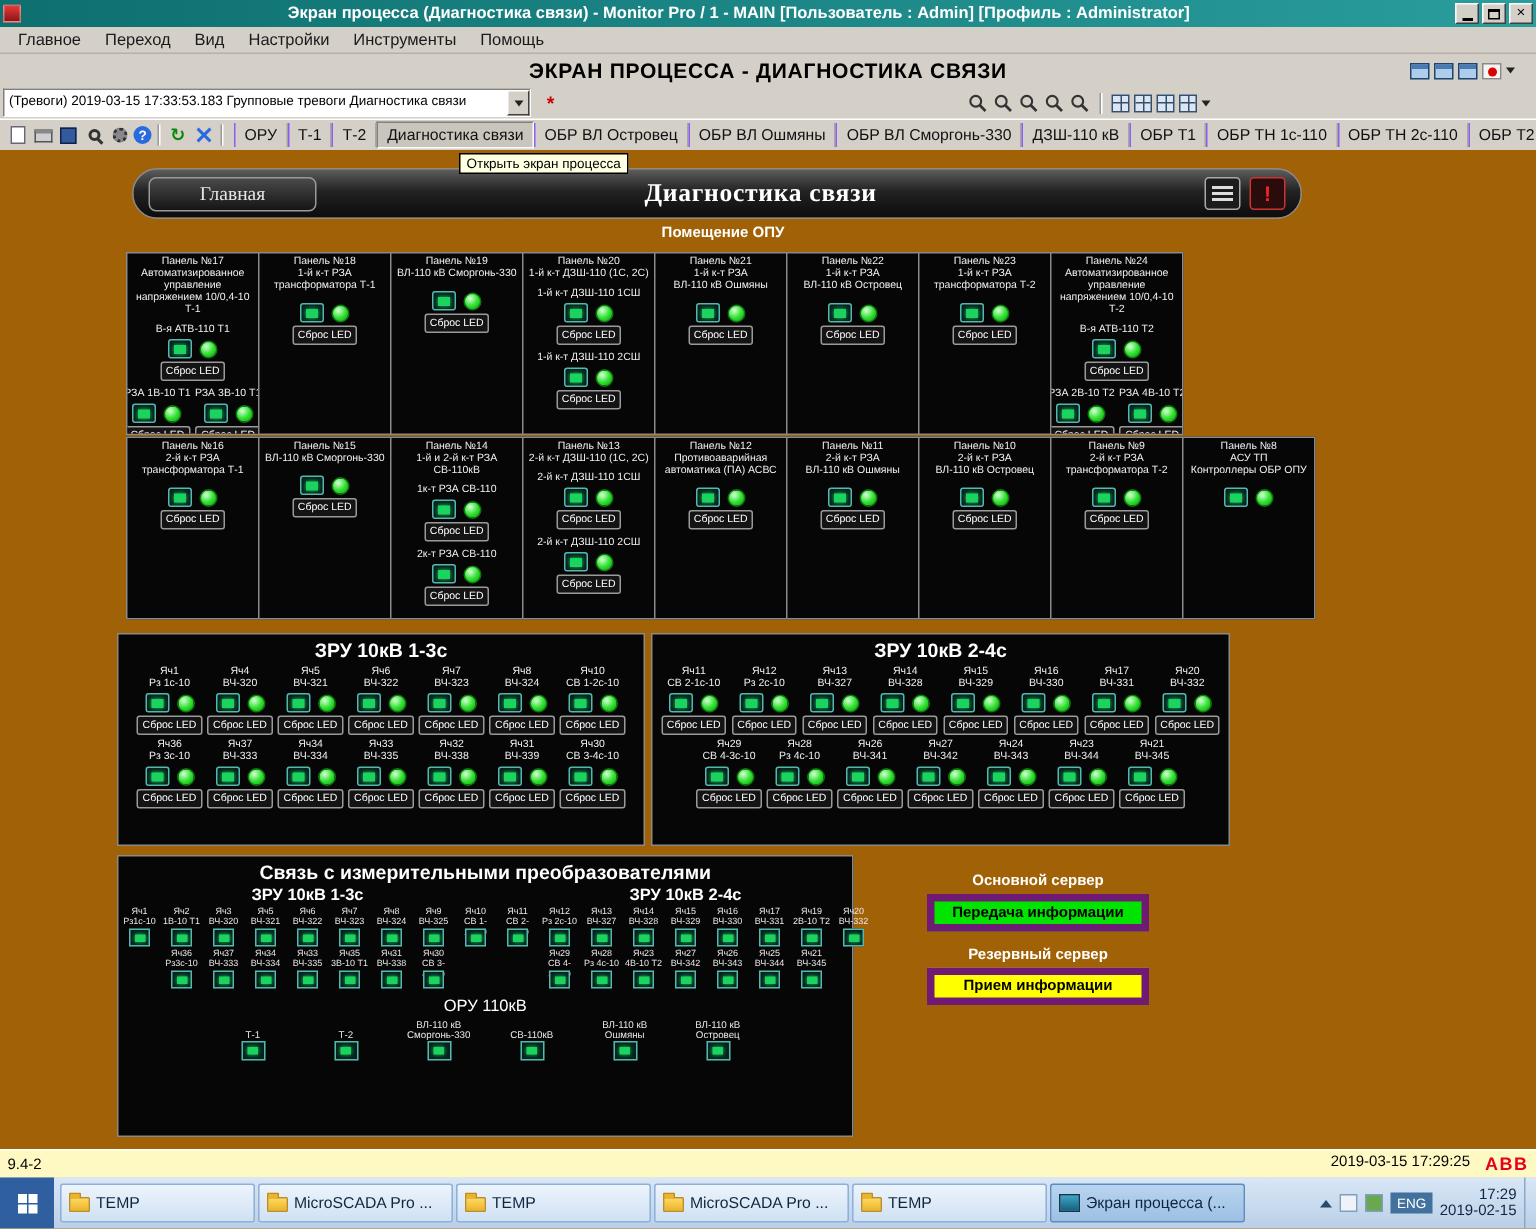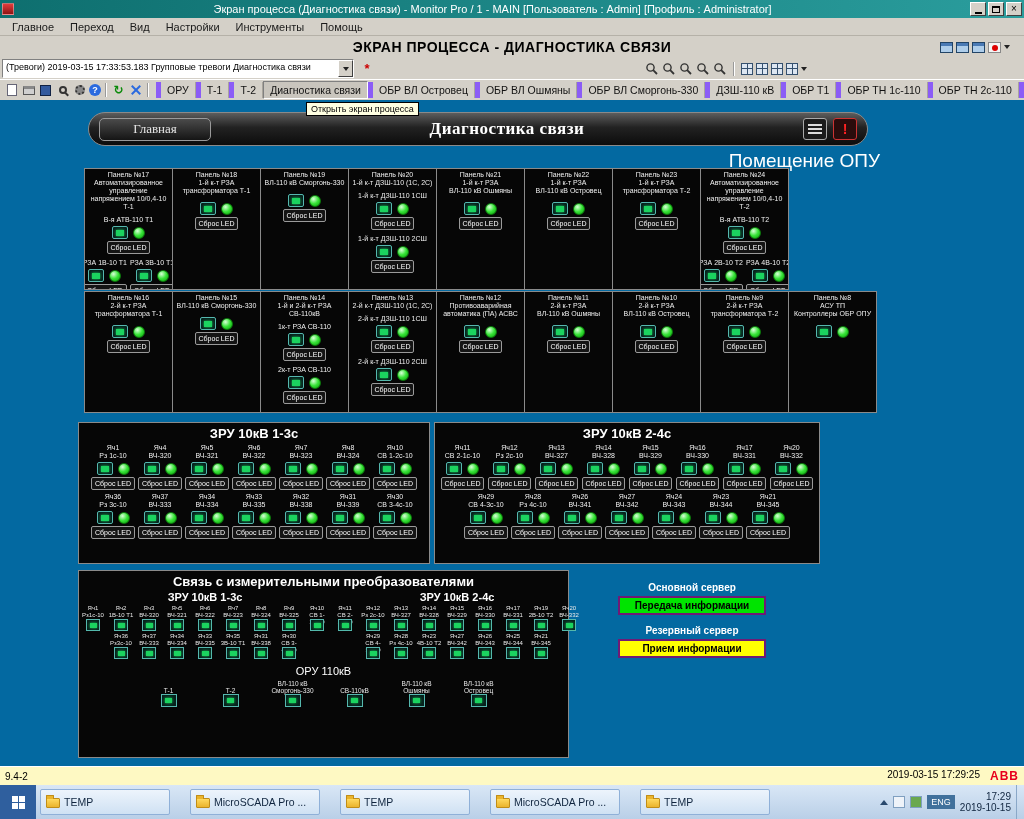--- a/index.html
+++ b/index.html
@@ -3,21 +3,21 @@
 <meta charset="utf-8">
 <style>
 *{margin:0;padding:0;box-sizing:border-box}
 html,body{width:1024px;height:819px;overflow:hidden}
 body{font-family:"Liberation Sans",sans-serif;background:#d4d0c8}
 .screen{position:relative;width:1024px;height:819px}
 .band{position:absolute;left:0;right:0}
 
 .titlebar{top:0;height:18px;background:linear-gradient(90deg,#0e6f6f,#2a9d9d);display:flex;align-items:center;padding:0 2px}
 .appicon{width:12px;height:12px;background:linear-gradient(#e23b3b,#8d1515);border:1px solid rgba(255,255,255,.4);margin-right:3px;flex:none}
-.wtitle{flex:1;text-align:center;color:#fff;font-size:11px;font-weight:normal;white-space:nowrap;overflow:hidden}
+.wtitle{flex:1;text-align:center;color:#fff;font-size:11px;font-weight:bold;white-space:nowrap;overflow:hidden}
 .wbtns{display:flex;flex:none}
 .wbtn{width:16px;height:14px;margin-left:2px;background:#d4d0c8;border:1px solid;border-color:#fff #404040 #404040 #fff;display:flex;align-items:center;justify-content:center;font-size:10px;line-height:1;color:#000;cursor:default}
 .mingl{width:7px;height:2px;background:#000;margin-top:7px}
 .maxgl{width:8px;height:7px;border:1px solid #000;border-top:2px solid #000}
 
 .menubar{top:18px;height:18px;display:flex;align-items:center;padding-left:4px;border-bottom:1px solid #b5b1a8;font-size:11px;color:#1a1a1a}
 .menu-item{padding:0 8px}
 
 .headerbar{top:36px;height:22px;display:flex;align-items:center}
 .htitle{flex:1;text-align:center;font-size:14px;font-weight:bold;color:#000;letter-spacing:.5px}
@@ -46,33 +46,33 @@
 .ic-save{width:11px;height:11px;background:#335a9e;border:1px solid #112244}
 .ic-find{width:8px;height:8px;border:2px solid #333;border-radius:50%;position:relative}
 .ic-find::after{content:"";position:absolute;width:5px;height:2px;background:#333;transform:rotate(45deg);right:-4px;bottom:-3px}
 .ic-gear{width:10px;height:10px;border-radius:50%;background:#888;border:2px dotted #333}
 .ic-help{width:12px;height:12px;border-radius:50%;background:#2a6adf;color:#fff;font-size:9px;font-weight:bold;display:flex;align-items:center;justify-content:center}
 .ic-refresh{color:#0a8a0a;font-size:12px;font-weight:bold;font-family:"DejaVu Sans",sans-serif}
 .ic-tools{position:relative;width:12px;height:12px}
 .ic-tools::before,.ic-tools::after{content:"";position:absolute;left:5px;top:0;width:2px;height:12px;background:#2a6adf}
 .ic-tools::before{transform:rotate(45deg)}.ic-tools::after{transform:rotate(-45deg)}
 .tabs{display:flex;align-items:center;font-size:10.5px;color:#111;margin-left:4px}
-.tab{padding:2px 6px;border-left:5px solid #8b5cf6;border-right:1px solid #a9a59c;white-space:nowrap}
+.tab{padding:2px 6px;border-left:1px solid #8b5cf6;border-right:1px solid #a9a59c;white-space:nowrap}
 .tab.active{background:#c9c5bd;border:1px solid;border-color:#808080 #fff #fff #808080}
 
-.canvas{top:100px;height:666px;background:#0369a1;overflow:hidden}
+.canvas{top:100px;height:666px;background:#a16207;overflow:hidden}
 .tooltip{position:absolute;left:306px;top:2px;background:#ffffe1;border:1px solid #000;color:#000;font-size:9px;padding:1px 4px;z-index:9}
 .navbar{position:absolute;left:88px;top:12px;width:780px;height:34px;border:1px solid #8a8a8a;border-radius:17px;background:linear-gradient(#5d5d5d,#222 45%,#0c0c0c);display:flex;align-items:center;padding:0 10px}
 .homebtn{width:112px;height:23px;background:linear-gradient(#4a4a4a,#151515);border:1px solid #9a9a9a;border-radius:5px;color:#e5e5e5;font-size:13px;font-family:"Liberation Serif",serif}
 .navtitle{flex:1;text-align:center;color:#fff;font-size:17px;font-weight:bold;font-family:"Liberation Serif",serif;letter-spacing:.5px}
 .navicons{display:flex;gap:6px;align-items:center}
 .listbtn{width:24px;height:22px;border:1px solid #aaa;border-radius:3px;background:#1c1c1c;display:flex;flex-direction:column;justify-content:center;gap:2px;padding:0 4px}
 .listbtn i{display:block;height:2px;background:#ddd}
 .alertbtn{width:24px;height:22px;border:1px solid #c33;border-radius:3px;background:#2a0c0c;color:#f22;font-weight:bold;font-size:14px;line-height:1}
-.opuhead{position:absolute;left:84px;top:50px;width:796px;text-align:right;color:#fff;font-weight:normal;font-size:19px}
+.opuhead{position:absolute;left:84px;top:50px;width:796px;text-align:center;color:#fff;font-weight:bold;font-size:10px}
 .oprow{position:absolute;left:84px;display:flex}
 .panel{width:89px;height:122px;border:1px solid #8a8a8a;margin-right:-1px;background:#060606;display:flex;flex-direction:column;align-items:center;padding:2px 1px;overflow:hidden;flex:none}
 .ptitle{font-size:7px;line-height:8px;color:#f0f0f0;text-align:center}
 .unitrow{display:flex;gap:3px;justify-content:center;margin-top:5px}
 .unit{display:flex;flex-direction:column;align-items:center}
 .ulabel{font-size:7px;line-height:8px;color:#f0f0f0;text-align:center;white-space:nowrap}
 .ledrow{display:flex;align-items:center;gap:5px;margin:2px 0}
 .ledbox{width:16px;height:13px;border:1px solid #55b8ae;border-radius:2px;background:#07211d;display:inline-flex;align-items:center;justify-content:center}
 .ledbox i,.mbox i{display:block;width:8px;height:6px;background:#1bd35f;box-shadow:0 0 3px #1bd35f}
 .lamp{width:12px;height:12px;border-radius:50%;border:1px solid #0c7a0c;background:radial-gradient(circle at 35% 30%,#d8ffd8,#36e336 50%,#0b9b0b)}
@@ -91,33 +91,33 @@
 .mitem{width:28px;display:flex;flex-direction:column;align-items:center}
 .mlabel{font-size:6px;line-height:7px;color:#e8e8e8;text-align:center;height:14px}
 .mbox{width:14px;height:12px;border:1px solid #55b8ae;background:#07211d;display:flex;align-items:center;justify-content:center}
 .mbox i{width:7px;height:5px}
 .oruhead{margin-top:6px;text-align:center;color:#fff;font-weight:normal;font-size:11px}
 .oru .mitem{width:62px}
 .oru .mlabel{font-size:6.5px;height:15px;display:flex;flex-direction:column;justify-content:flex-end}
 .oru .mbox{width:16px;height:13px}
 .servers{position:absolute;left:614px;top:482px;width:156px;text-align:center}
 .srvlabel{color:#fff;font-size:10px;font-weight:bold}
-.srvbar{margin:3px 4px 10px;font-size:10px;font-weight:bold;color:#000;padding:2px 0;border:2px solid #701a75}
+.srvbar{margin:3px 4px 10px;font-size:10px;font-weight:bold;color:#000;padding:2px 0;border:5px solid #701a75}
 .srvbar.green{background:#00e400}
 .srvbar.yellow{background:#ffff00}
 
 .statusbar{top:766px;height:19px;background:#fef9c3;border-top:1px solid #fff;display:flex;align-items:center;font-size:10px;color:#000;padding:0 5px}
 .sright{margin-left:auto;display:flex;gap:10px}
 .abb{color:#e8001c;font-weight:bold;font-size:12px;letter-spacing:1px}
 
 .taskbar{top:785px;height:34px;background:linear-gradient(#d9e7f6,#b9cfe7);display:flex;align-items:center}
 .start{width:36px;height:34px;background:#2f5f9e;display:flex;align-items:center;justify-content:center;flex:none}
 .winlogo{display:grid;grid-template-columns:6px 6px;grid-template-rows:6px 6px;gap:1px}
 .winlogo i{background:#fff}
-.titems{display:flex;gap:20px;margin-left:4px}
+.titems{display:flex;gap:2px;margin-left:4px}
 .task-item{width:130px;height:26px;border:1px solid #8fb0d8;border-radius:2px;background:linear-gradient(#edf4fc,#cfe1f3);display:flex;align-items:center;gap:4px;padding:0 5px;overflow:hidden;flex:none}
 .task-item.active{background:linear-gradient(#b9d4ef,#9cc0e4);border-color:#5f8cbf}
 .tlabel{font-size:10.5px;color:#10253f;white-space:nowrap;overflow:hidden}
 .ticon.folder{position:relative;width:14px;height:10px;background:linear-gradient(#ffd95e,#eab42c);border:1px solid #c08d18;border-radius:1px;flex:none;margin-top:2px}
 .ticon.folder::before{content:"";position:absolute;top:-4px;left:-1px;width:6px;height:3px;background:#eab42c;border:1px solid #c08d18;border-bottom:none;border-radius:1px 1px 0 0}
 .ticon.app{width:14px;height:12px;border:1px solid #0c3b50;flex:none;background:linear-gradient(#3fa5c5,#16607e)}
 .tray{margin-left:auto;display:flex;align-items:center;gap:5px;padding-right:3px}
 .chev{width:0;height:0;border-left:4px solid transparent;border-right:4px solid transparent;border-bottom:5px solid #29496d}
 .tray-ic{width:12px;height:12px;border:1px solid #7f9fc0;background:#eef3f9}
 .tray-ic.b{background:#6aa84f}
@@ -1444,27 +1444,31 @@
           <span class="tlabel">TEMP</span>
         </div>
         <div class="task-item">
           <span class="ticon folder"></span>
           <span class="tlabel">MicroSCADA Pro ...</span>
         </div>
         <div class="task-item">
           <span class="ticon folder"></span>
           <span class="tlabel">TEMP</span>
         </div>
+        <div class="task-item active">
+          <span class="ticon app"></span>
+          <span class="tlabel">Экран процесса (...</span>
+        </div>
       </div>
     <div class="tray">
       <i class="chev"></i>
       <span class="tray-ic"></span>
       <span class="tray-ic b"></span>
       <span class="lang">ENG</span>
       <div class="clock">
         <div>17:29</div>
-        <div>2019-10-15</div>
+        <div>2019-02-15</div>
       </div>
       <span class="sliver"></span>
     </div>
   </div>
 
 </div>
 
 </body></html>

